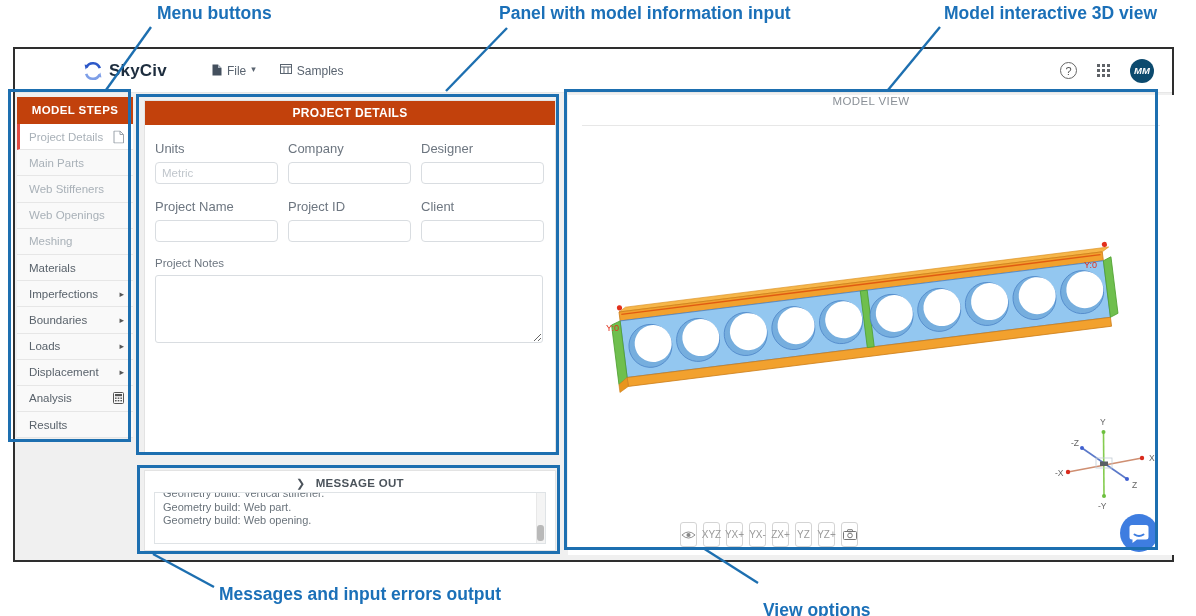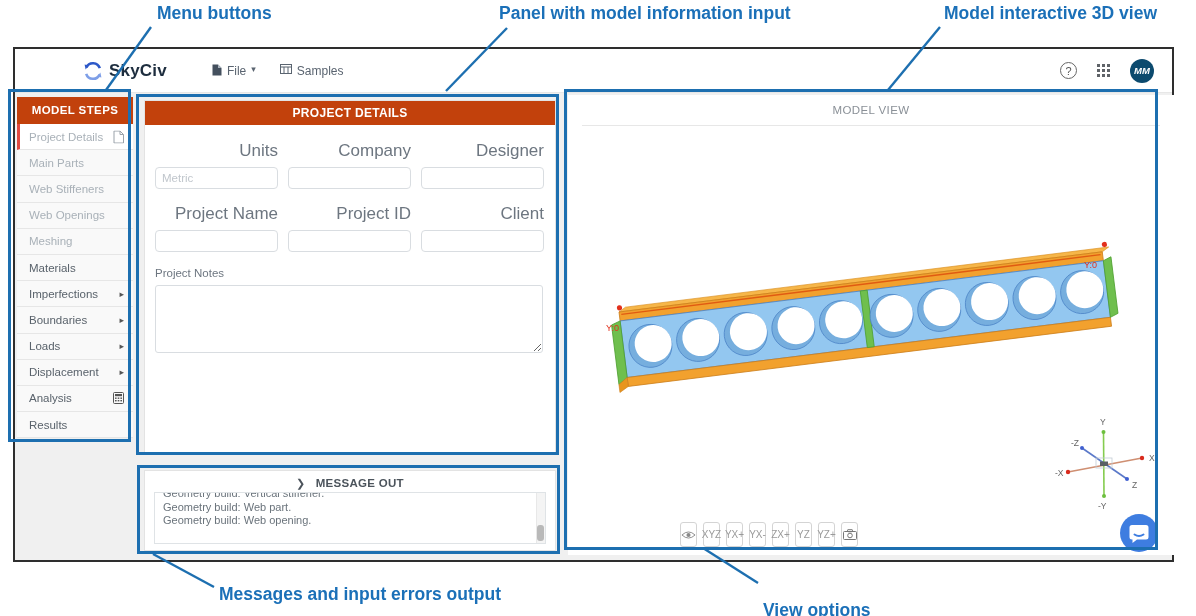--- a/index.html
+++ b/index.html
@@ -30,39 +30,39 @@
   .sb-item.muted { color:#a9b1b8; }
   .sb-item.active { background:#fff; border-left:3px solid #e14b42; padding-left:9px; }
   .sb-item .ric { position:absolute; right:9px; top:50%; transform:translateY(-50%); display:flex; }
   .sb-item .arr { position:absolute; right:9px; top:50%; transform:translateY(-50%); font-size:9px; color:#555; }
 
   
   #project-card { position:absolute; left:130px; top:52px; width:410px; height:351px; background:#fff; box-shadow:0 0 0 1px #e3e3e3; }
   #project-card .dark-hd { height:24px; line-height:24px; font-size:12px; letter-spacing:0.3px; }
   #project-form { padding:16px 10px 0 10px; }
   .fgrid { display:grid; grid-template-columns:123px 123px 123px; column-gap:10px; row-gap:15px; }
-  .fld label { display:block; font-size:17px; color:#6d7680; margin-bottom:6px;text-align:right; }
+  .fld label { display:block; font-size:13px; color:#6d7680; margin-bottom:6px; }
   .fld input { width:123px; height:22px; border:1px solid #d9dde1; border-radius:4px; font-size:11.5px; color:#555; padding:0 6px; outline:none; font-family:inherit; }
   .fld input::placeholder { color:#c0c6cc; }
   #notes-wrap { margin-top:15px; }
   #notes-wrap label { display:block; font-size:11.5px; color:#6d7680; margin-bottom:6px; }
   #notes-wrap textarea { width:388px; height:68px; border:1px solid #d9dde1; border-radius:3px; resize:both; outline:none; font-family:inherit; font-size:11.5px; color:#555; }
 
   
   #message-card { position:absolute; left:130px; top:422px; width:410px; height:79px; background:#fff; box-shadow:0 0 0 1px #e3e3e3; }
   #msg-head { display:flex; align-items:center; justify-content:center; gap:10px; height:21px; padding-top:3px; font-size:11.5px; font-weight:700; color:#4c545c; letter-spacing:0.3px; }
   #msg-head .chev { font-size:11px; font-weight:700; }
   #msg-box { position:relative; margin:0 9px; height:52px; border:1px solid #dfe3e6; background:#fff; overflow:hidden; }
   #msg-lines { margin-top:-6px; padding-left:8px; font-size:11px; color:#6a737b; line-height:13.5px; }
   #msg-scroll { position:absolute; right:0; top:0; width:9px; height:100%; background:#f4f4f4; border-left:1px solid #e8e8e8; }
   #msg-thumb { position:absolute; right:1px; bottom:2px; width:7px; height:16px; background:#b9b9b9; border-radius:3px; }
 
   
   #model-card { position:absolute; left:553px; top:46px; width:606px; height:460px; background:#fff; }
-  #mv-title { text-align:center; padding-top:9px; font-size:11.5px; color:#8a9097; letter-spacing:0.4px; }
+  #mv-title { text-align:center; font-size:11.5px; color:#8a9097; letter-spacing:0.4px; }
   #mv-divider { position:absolute; left:14px; right:14px; top:30px; border-top:1px solid #e7e7e7; }
   #beam-svg { position:absolute; left:0; top:0; }
   #view-toolbar { position:absolute; left:112px; top:427px; display:flex; gap:6px; }
   .vt-btn { width:17px; height:25px; background:#fff; border:1px solid #d4d4d4; border-radius:3px; font-size:10px; color:#9a9a9a; display:flex; align-items:center; justify-content:center; cursor:pointer; font-family:inherit; }
   #chat-bubble { position:absolute; left:552px; top:419px; width:38px; height:38px; cursor:pointer; }
 </style>
 </head>
 <body>
 
 <div id="stage">

